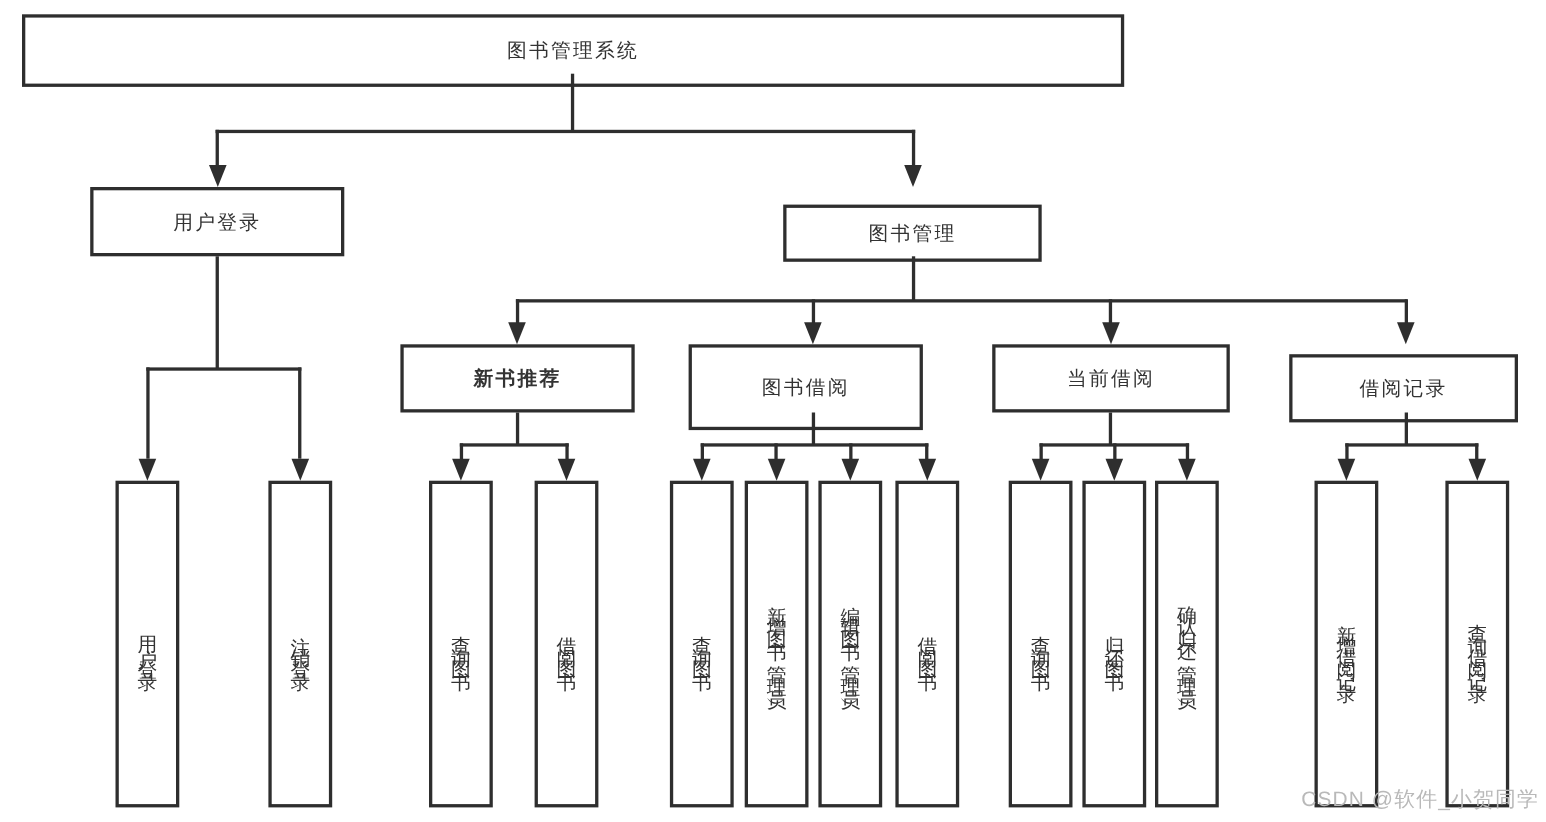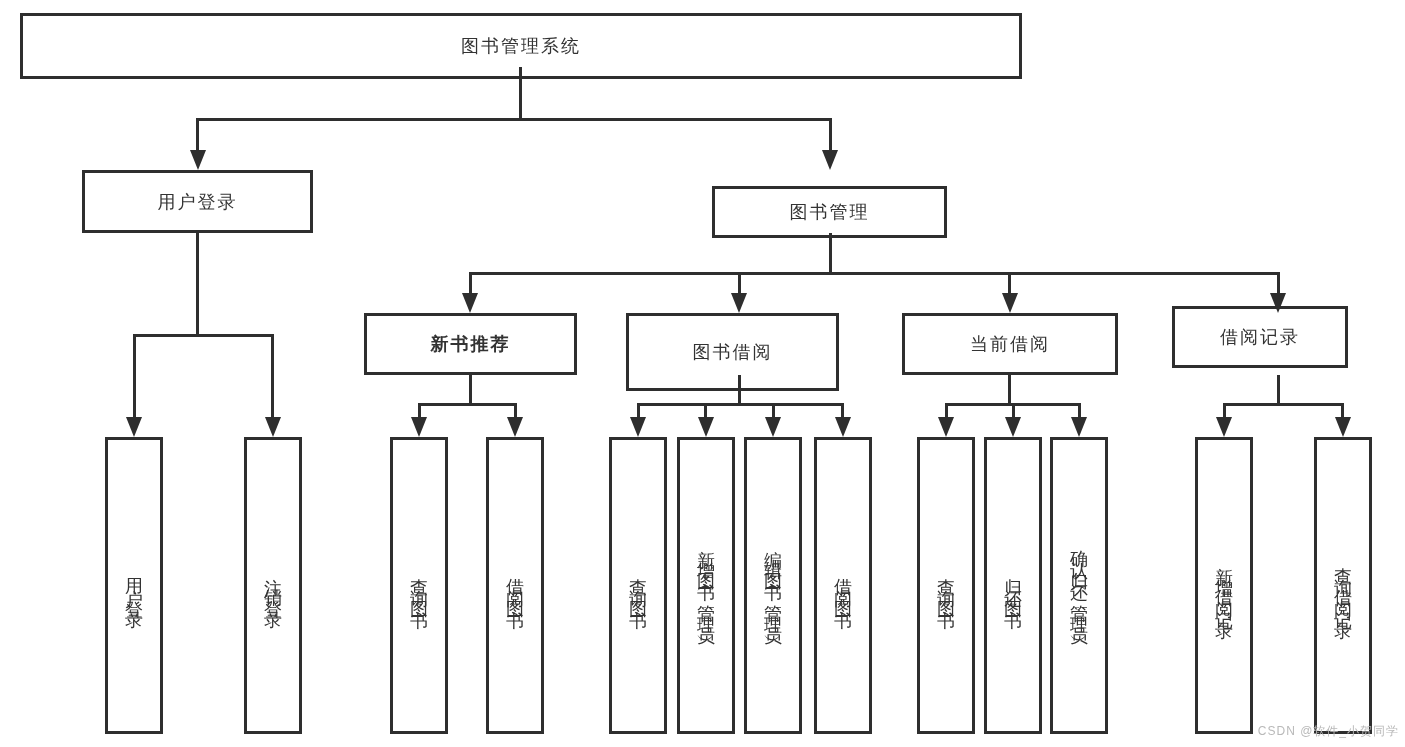--- a/index.html
+++ b/index.html
@@ -55,21 +55,21 @@
     position: absolute;
     width: 0; height: 0;
     border-left: 8px solid transparent;
     border-right: 8px solid transparent;
     border-top: 20px solid var(--line);
   }
   .watermark {
     position: absolute;
     right: 6px;
     bottom: 7px;
-    font-size: 12px;
+    font-size: 19px;
     letter-spacing: 1px;
     color: var(--watermark);
     white-space: nowrap;
   }
 </style>
 </head>
 <body>
 
 <div class="stage">
 
@@ -78,21 +78,21 @@
   <div class="node" style="left:82px; top:170px; width:231px; height:63px;">用户登录</div>
 
   <div class="node" style="left:712px; top:170px; width:235px; height:52px;margin-top:16px;">图书管理</div>
 
   <div class="node" style="left:364px; top:313px; width:213px; height:62px;font-weight:bold;">新书推荐</div>
 
   <div class="node" style="left:626px; top:313px; width:213px; height:78px;">图书借阅</div>
 
   <div class="node" style="left:902px; top:313px; width:216px; height:62px;">当前借阅</div>
 
-  <div class="node" style="left:1172px; top:306px; width:176px; height:62px;text-align:right;">借阅记录</div>
+  <div class="node" style="left:1172px; top:322px; width:208px; height:62px;text-align:right;">借阅记录</div>
 
   <div class="node-v" style="left:105px;">用户登录</div>
   <div class="node-v" style="left:244px;">注销登录</div>
 
   <div class="node-v" style="left:390px;">查询图书</div>
   <div class="node-v" style="left:486px;">借阅图书</div>
 
   <div class="node-v" style="left:609px;">查询图书</div>
   <div class="node-v" style="left:677px;">新增图书（管理员）</div>
   <div class="node-v" style="left:744px;">编辑图书（管理员）</div>

